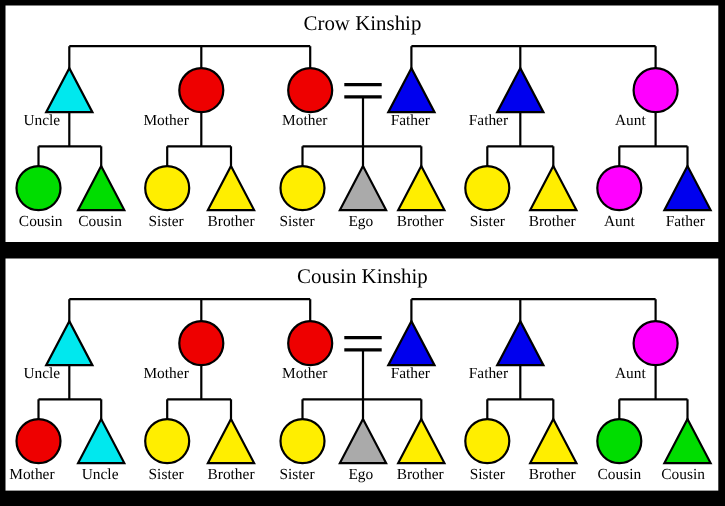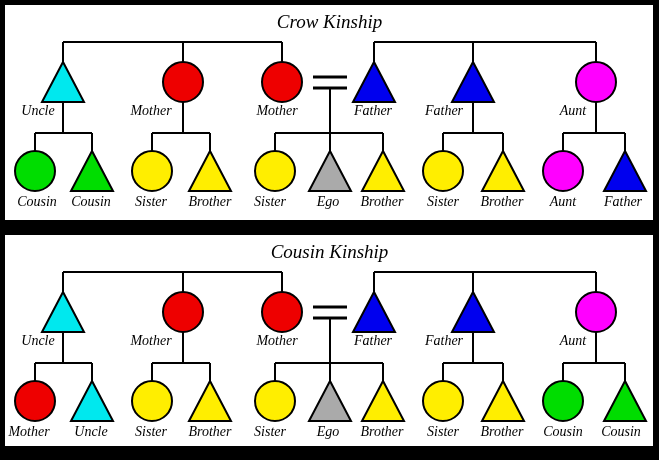--- a/index.html
+++ b/index.html
@@ -1,18 +1,18 @@
 <!DOCTYPE html>
 <html><head>
 <meta charset="utf-8">
 <style>
   html,body{margin:0;padding:0;}
   body{width:659px;height:460px;background:#000;position:relative;overflow:hidden;
        font-family:"Liberation Serif", serif;}
-  #stage{position:absolute;left:0;top:0;width:605px;height:460px;font-style:italic;}
+  #stage{position:absolute;left:0;top:0;width:605px;height:460px;}
   svg{position:absolute;left:0;top:0;}
   .panel-title{position:absolute;width:659px;text-align:center;font-size:19px;
                line-height:22px;color:#000;}
   .node-label{position:absolute;transform:translateX(-50%);white-space:nowrap;
               font-size:14px;line-height:16px;color:#000;}
 </style>
 </head>
 <body>
 
 <div id="stage">

